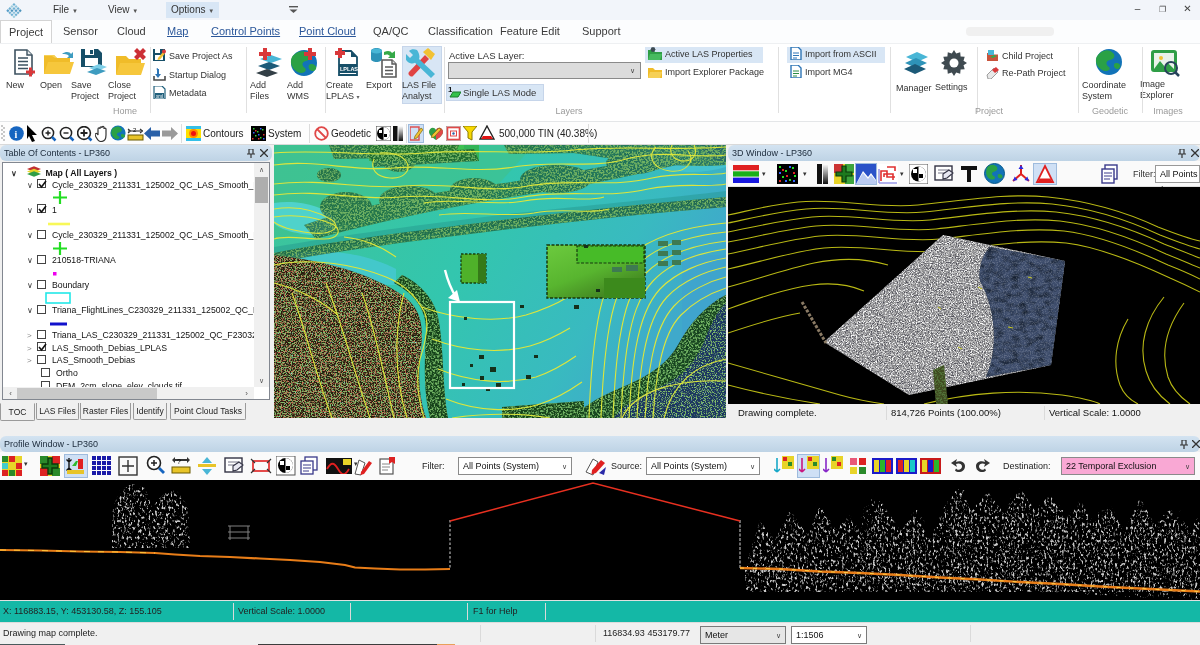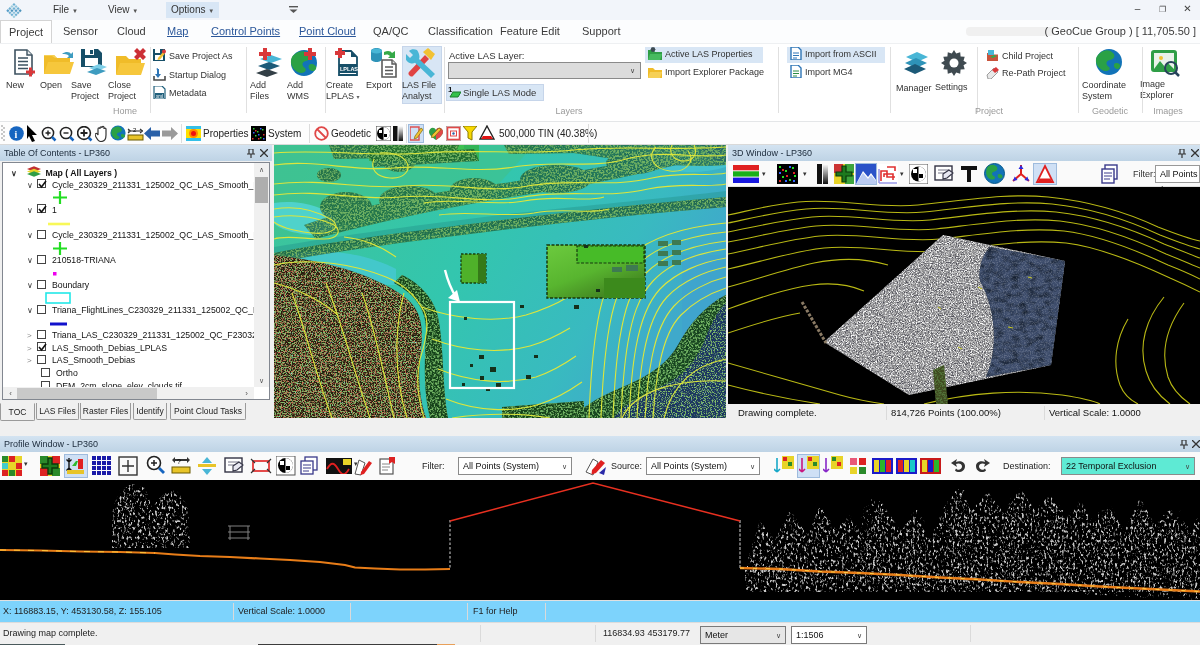--- a/index.html
+++ b/index.html
@@ -28,40 +28,40 @@
 .grplbl { position:absolute; top:62px; font-size:9px; color:#9a9a9a; text-align:center; }
 .smallrow { position:absolute; height:15px; font-size:9px; color:#333; line-height:15px; white-space:nowrap; }
 .smallrow svg { vertical-align:-3px; margin-right:3px; }
 .hl { background:#d8e6f5; }
 
 #toolbar { position:absolute; left:0; top:122px; width:1200px; height:23px; background:#fdfdfd; border-bottom:1px solid #d9d9d9; }
 #toolbar svg, #toolbar .tseg { position:absolute; }
 .tsep { position:absolute; top:2px; height:19px; width:1px; background:#dcdcdc; }
 .tlbl { position:absolute; top:0; height:23px; line-height:23px; font-size:10px; color:#222; }
 
-.ptitle { position:absolute; height:16px; background:linear-gradient(#d3e3f1,#bed3e5); font-size:9px; color:#1b2a3a; line-height:16px; padding-left:4px; }
+.ptitle { position:absolute; height:16px; background:linear-gradient(#d3e3f1,#bed3e5); font-size:9px; color:#1b2a3a; line-height:16px; padding-left:4px;border-radius:6px; }
 #toc { position:absolute; left:0; top:145px; width:272px; height:277px; background:#f0f0f0; }
 #tocbody { position:absolute; left:2px; top:17px; width:268px; height:238px; background:#fff; border:1px solid #828790; overflow:hidden; }
 .trow { position:absolute; left:0; height:13px; line-height:13px; font-size:8.7px; color:#111; white-space:nowrap; }
 .chk { display:inline-block; width:9px; height:9px; border:1px solid #444; background:#fff; vertical-align:-1px; position:relative; }
 .exp { display:inline-block; width:10px; color:#333; font-size:8px; }
 
 .btab { position:absolute; height:17px; line-height:16px; font-size:8.5px; color:#222; background:#f0f0f0; border:1px solid #9a9a9a; border-top:none; text-align:center; border-radius:0 0 2px 2px; }
 .btab.act { background:#f0f0f0; border-top:1px solid #f0f0f0; height:18px; }
 
 #map { position:absolute; left:274px; top:145px; width:452px; height:273px; }
 #w3d { position:absolute; left:728px; top:145px; width:472px; height:277px; background:#f0f0f0; }
 #w3dtb { position:absolute; left:0; top:16px; width:472px; height:26px; background:#fafafa; border-bottom:1px solid #e0e0e0; }
 #w3dstatus { position:absolute; left:0; top:259px; width:472px; height:18px; background:#f0f0f0; font-size:9.5px; line-height:18px; color:#111; }
 #profile { position:absolute; left:0; top:424px; width:1200px; height:176px;margin-top:12px; }
 #proftb { position:absolute; left:0; top:16px; width:1200px; height:28px; background:#fafafa; }
 .combo { position:absolute; background:#fff; border:1px solid #7a7a7a; font-size:9px; color:#111; line-height:16px; padding-left:4px; }
 .combo .ca { position:absolute; right:4px; top:0; font-size:7px; color:#444; }
 
-#sbar1 { position:absolute; left:0; top:600px; width:1200px; height:22px; background:#7dd3fc; border-top:1px solid #e0e0e0; font-size:9px; color:#222; }
+#sbar1 { position:absolute; left:0; top:600px; width:1200px; height:22px; background:#14b8a6; border-top:1px solid #e0e0e0; font-size:9px; color:#222; }
 #sbar1 span { position:absolute; top:0; line-height:21px; }
 #sbar1 .vsep, #sbar2 .vsep { position:absolute; top:2px; height:17px; width:1px; background:#dadada; }
 #sbar2 { position:absolute; left:0; top:622px; width:1200px; height:23px; background:#f0f0f0; border-top:1px solid #dcdcdc; font-size:9px; color:#222; }
 #sbar2 span { position:absolute; top:0; line-height:20px; }
 </style>
 </head>
 <body>
 
 <div id="titlebar">
   <svg class="abs" style="left:6px;top:2px" width="16" height="16" viewBox="0 0 16 16">
@@ -99,21 +99,20 @@
   <span style="left:63px">Sensor</span>
   <span style="left:117px">Cloud</span>
   <span class="b" style="left:167px">Map</span>
   <span class="b" style="left:211px">Control Points</span>
   <span class="b" style="left:299px">Point Cloud</span>
   <span style="left:373px">QA/QC</span>
   <span style="left:428px">Classification</span>
   <span style="left:500px">Feature Edit</span>
   <span style="left:582px">Support</span>
   <div id="gcpill"></div>
-  <span id="geocue">( GeoCue Group ) [ 11,705.50 ]</span>
 </div>
 
 <div id="ribbon">
 
   <div class="big" style="left:6px;top:4px;width:36px">
     <svg width="30" height="30" viewBox="0 0 30 30">
         <path d="M6 2h12l5 5v19H6z" fill="#fff" stroke="#3d5260" stroke-width="1.6"></path>
         <path d="M18 2v5h5" fill="#e8ecee" stroke="#3d5260" stroke-width="1.4"></path>
         <g stroke="#3d5260" stroke-width="1.6">
           <path d="M9 10h10M9 13.5h10M9 17h10M9 20.5h10"></path>
@@ -387,21 +386,21 @@
       <path d="M9 0v3.5H0v6h9V13l7-6.5z" fill="#9a9a9a"></path>
     </svg>
   <div class="tsep" style="left:181px"></div>
   <svg style="left:186px;top:4px" width="15" height="15" viewBox="0 0 15 15">
       <rect width="15" height="15" fill="#ffe000"></rect>
       <rect x="0" y="0" width="15" height="3" fill="#35c0e8"></rect>
       <rect x="0" y="12" width="15" height="3" fill="#35c0e8"></rect>
       <circle cx="7.5" cy="7.5" r="4.5" fill="#ff8800"></circle>
       <circle cx="7.5" cy="7.5" r="2.5" fill="#ee1111"></circle>
     </svg>
-  <span class="tlbl" style="left:203px">Properties</span>
+  <span class="tlbl" style="left:203px">Contours</span>
   <svg style="left:251px;top:4px" width="15" height="15" viewBox="0 0 15 15">
       <rect width="15" height="15" fill="#000"></rect>
       <g fill="#33cc33">
         <rect x="2" y="2" width="1.5" height="1.5"></rect>
         <rect x="6" y="5" width="1.5" height="1.5"></rect>
         <rect x="11" y="3" width="1.5" height="1.5"></rect>
         <rect x="4" y="9" width="1.5" height="1.5"></rect>
         <rect x="9" y="11" width="1.5" height="1.5"></rect>
       </g>
       <g fill="#e03333">
@@ -1057,21 +1056,21 @@
         <rect x="8" y="4" width="5" height="12" fill="#1a1ac8"></rect>
         <rect x="14" y="4" width="5" height="12" fill="#2ab82a"></rect>
       </svg>
     <svg style="position:absolute;left:950px;top:7px" width="18" height="14" viewBox="0 0 18 14">
         <path d="M3 7c0-4 5-6 9-4l-1-3 6 4-6 4 1-3c-3-1.5-6 0-6 2.5 0 3 4 4.5 6 2l1 2c-3 3-10 1.5-10-4.5z" fill="#333" transform="scale(-1,1) translate(-18,0)"></path>
       </svg>
     <svg style="position:absolute;left:973px;top:7px" width="18" height="14" viewBox="0 0 18 14">
         <path d="M3 7c0-4 5-6 9-4l-1-3 6 4-6 4 1-3c-3-1.5-6 0-6 2.5 0 3 4 4.5 6 2l1 2c-3 3-10 1.5-10-4.5z" fill="#333"></path>
       </svg>
     <span class="abs" style="left:1003px;top:0;height:28px;line-height:28px;font-size:9px;color:#222">Destination:</span>
-    <div class="combo" style="left:1061px;top:5px;width:134px;height:18px;background:#5eead4;border-color:#8a8a8a">22  Temporal Exclusion<span class="ca" style="line-height:18px">∨</span></div>
+    <div class="combo" style="left:1061px;top:5px;width:134px;height:18px;background:#f9a8d4;border-color:#8a8a8a">22  Temporal Exclusion<span class="ca" style="line-height:18px">∨</span></div>
   </div>
   <div id="profview" class="abs" style="left:0;top:44px;width:1200px;height:132px;background:#000">
   <svg width="1200" height="132" style="display:block">
     <defs>
       <filter id="fSpeck" x="-2%" y="-2%" width="104%" height="104%">
         <feTurbulence type="fractalNoise" baseFrequency="0.55 0.3" numOctaves="2" seed="14" result="n"></feTurbulence>
         <feColorMatrix in="n" type="matrix" values="0 0 0 0 0.62  0 0 0 0 0.62  0 0 0 0 0.62  5 0 0 0 -3.1"></feColorMatrix>
         <feComposite operator="in" in2="SourceGraphic"></feComposite>
       </filter>
       <filter id="fSpeck2" x="-2%" y="-2%" width="104%" height="104%">

